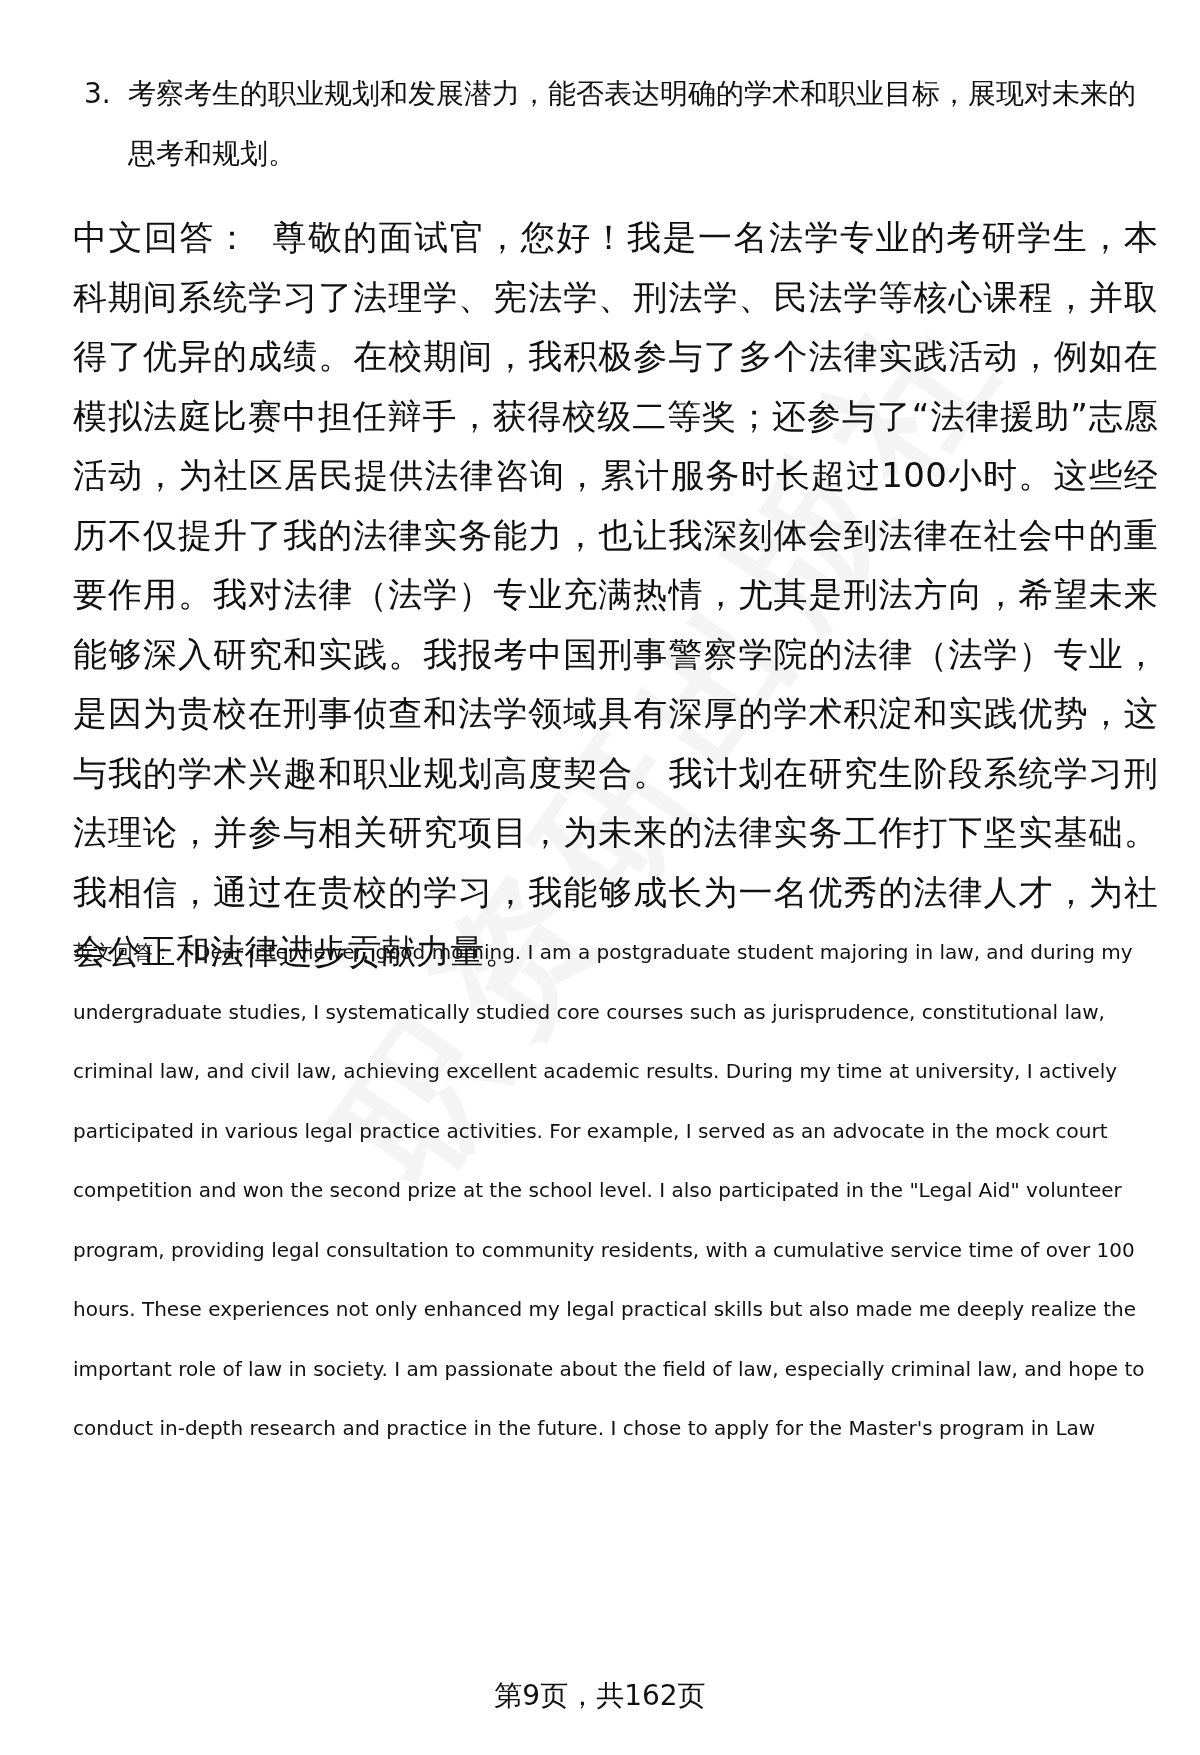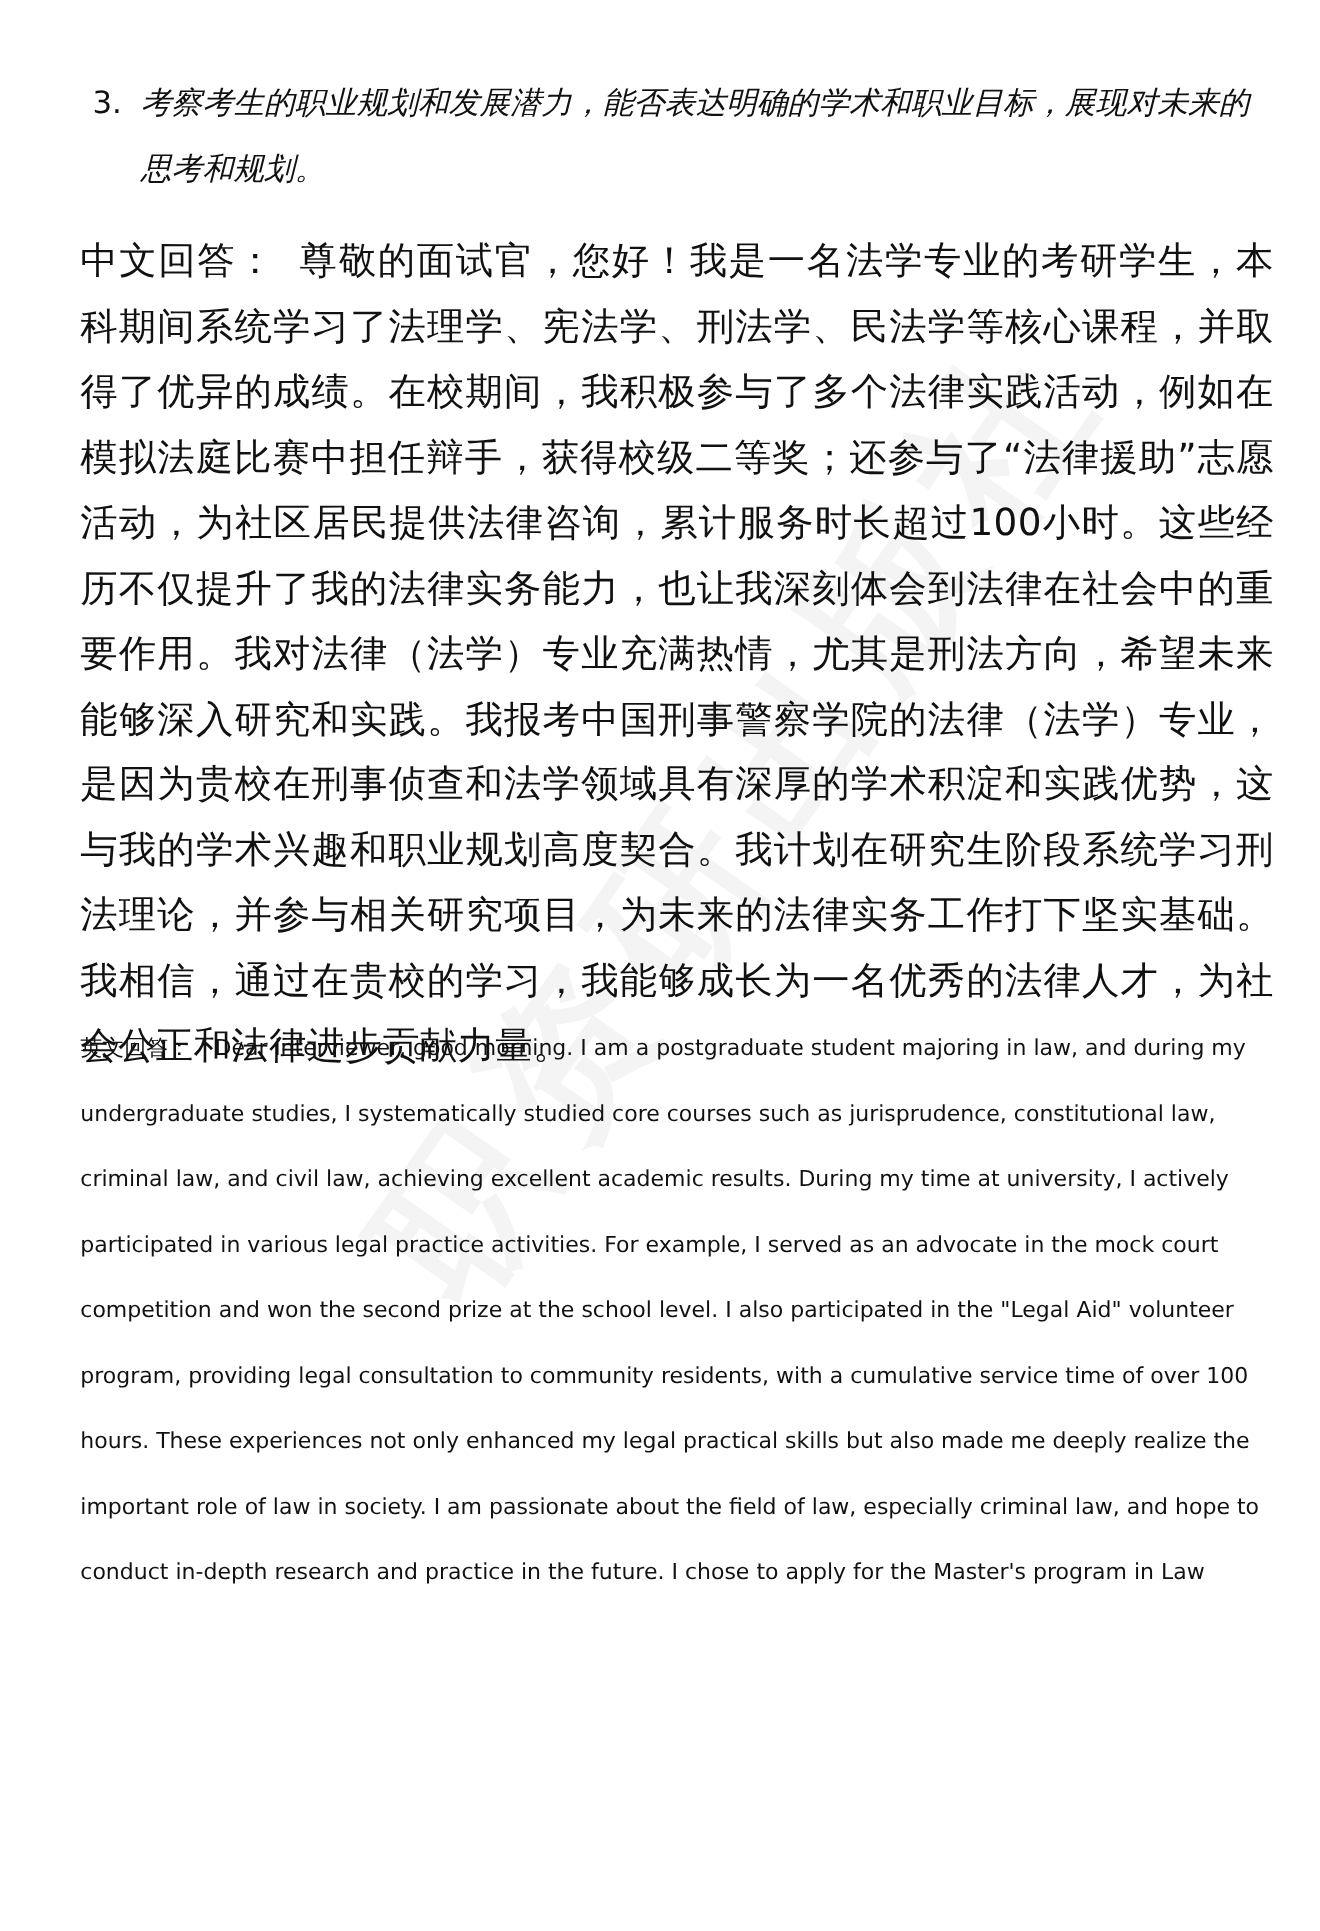--- a/index.html
+++ b/index.html
@@ -45,21 +45,20 @@
       line-height: 60px;
     }
     .item3 .num {
       position: absolute;
       left: 0;
       top: 0;
     }
     .item3 .text {
       display: block;
       margin-left: 44px;
-      font-style: italic;
     }
     .para {
       position: absolute;
       left: 73px;
       width: 1085px;
       font-size: 34px;
       line-height: 59.5px;
       text-align: justify;
     }
     .para.zh {
@@ -98,14 +97,15 @@
   </div>
 
   <div class="para zh">
     <span class="label">中文回答：</span><span>尊敬的面试官，您好！我是一名法学专业的考研学生，本科期间系统学习了法理学、宪法学、刑法学、民法学等核心课程，并取得了优异的成绩。在校期间，我积极参与了多个法律实践活动，例如在模拟法庭比赛中担任辩手，获得校级二等奖；还参与了“法律援助”志愿活动，为社区居民提供法律咨询，累计服务时长超过100小时。这些经历不仅提升了我的法律实务能力，也让我深刻体会到法律在社会中的重要作用。我对法律（法学）专业充满热情，尤其是刑法方向，希望未来能够深入研究和实践。我报考中国刑事警察学院的法律（法学）专业，是因为贵校在刑事侦查和法学领域具有深厚的学术积淀和实践优势，这与我的学术兴趣和职业规划高度契合。我计划在研究生阶段系统学习刑法理论，并参与相关研究项目，为未来的法律实务工作打下坚实基础。我相信，通过在贵校的学习，我能够成长为一名优秀的法律人才，为社会公正和法律进步贡献力量。</span>
   </div>
 
   <div class="para en">
     <span class="label">英文回答：</span><span>Dear interviewer, good morning. I am a postgraduate student majoring in law, and during my undergraduate studies, I systematically studied core courses such as jurisprudence, constitutional law, criminal law, and civil law, achieving excellent academic results. During my time at university, I actively participated in various legal practice activities. For example, I served as an advocate in the mock court competition and won the second prize at the school level. I also participated in the "Legal Aid" volunteer program, providing legal consultation to community residents, with a cumulative service time of over 100 hours. These experiences not only enhanced my legal practical skills but also made me deeply realize the important role of law in society. I am passionate about the field of law, especially criminal law, and hope to conduct in-depth research and practice in the future. I chose to apply for the Master's program in Law</span>
   </div>
 
+  <div class="footer">第9页，共162页</div>
 
 </div>
 
 </body></html>

